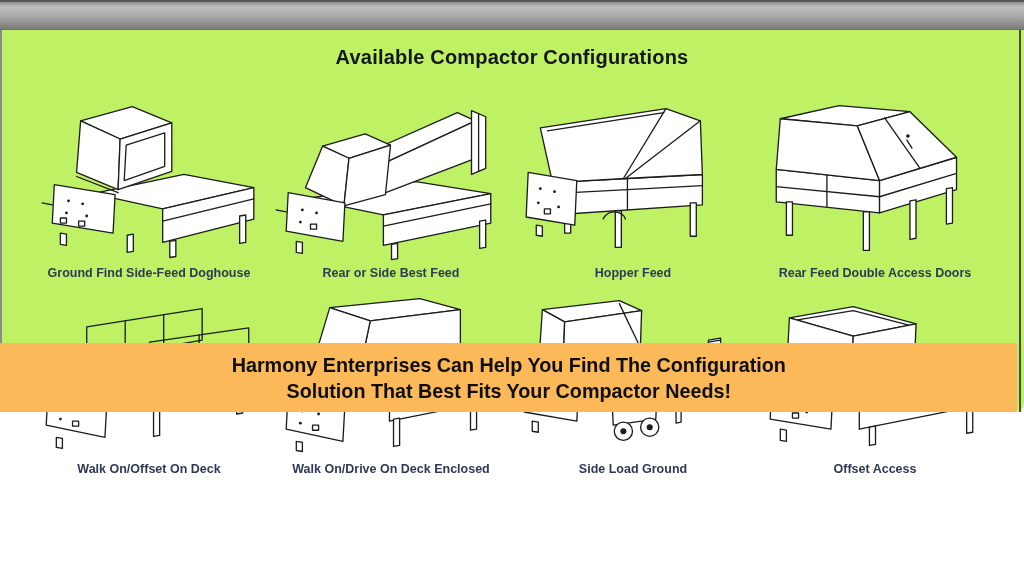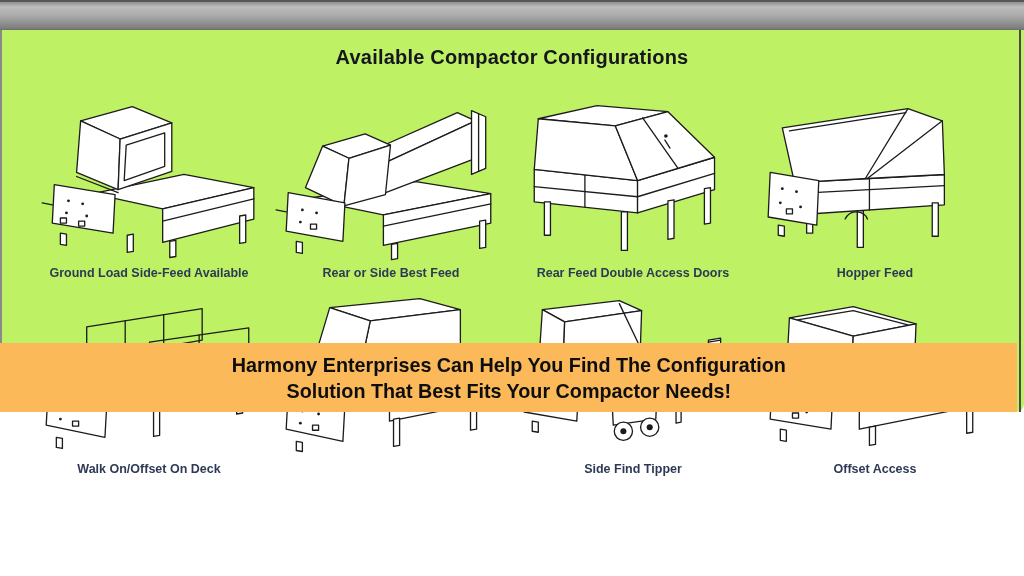--- a/index.html
+++ b/index.html
@@ -66,21 +66,21 @@
           <circle class="dot" cx="38" cy="106" r="1.4"></circle>
             <circle class="dot" cx="52" cy="109" r="1.4"></circle>
           <circle class="dot" cx="36" cy="118" r="1.4"></circle>
             <circle class="dot" cx="56" cy="121" r="1.4"></circle>
           <rect class="line" x="30" y="123" width="6" height="5"></rect>
           <rect class="line" x="48" y="126" width="6" height="5"></rect>
           <polygon class="face" points="30,138 36,139 36,150 30,149"></polygon>
           <line class="line" x1="12" y1="108" x2="22" y2="110"></line>
         </svg>
       </div>
-      <figcaption class="lbl">Ground Load Side-Feed Available</figcaption>
+      <figcaption class="lbl">Ground Find Side-Feed Doghouse</figcaption>
     </figure>
 
     <figure class="cell">
       <div class="art">
         <svg viewBox="0 0 235 165">
           <polygon class="face" points="33,104 142,87 216,99 110,120"></polygon>
           <polygon class="face" points="110,120 216,99 216,128 110,150"></polygon>
           <line class="line" x1="110" y1="131" x2="216" y2="109"></line>
           <polygon class="face" points="118,149 124,148 124,163 118,164"></polygon>
           <polygon class="face" points="205,126 211,125 211,152 205,153"></polygon>
@@ -99,43 +99,20 @@
           <polygon class="face" points="24,146 30,147 30,158 24,157"></polygon>
           <line class="line" x1="4" y1="115" x2="14" y2="117"></line>
         </svg>
       </div>
       <figcaption class="lbl">Rear or Side Best Feed</figcaption>
     </figure>
 
     <figure class="cell">
       <div class="art">
         <svg viewBox="0 0 235 165">
-          <polygon class="face" points="20,75 122,86 122,118 20,107"></polygon>
-          <polygon class="face" points="122,86 198,63 198,95 122,118"></polygon>
-          <line class="line" x1="20" y1="92" x2="122" y2="102"></line>
-          <line class="line" x1="122" y1="102" x2="198" y2="79"></line>
-          <line class="line" x1="70" y1="80" x2="70" y2="112"></line>
-          <polygon class="face" points="30,107 36,107 36,140 30,140"></polygon>
-          <polygon class="face" points="106,117 112,117 112,155 106,155"></polygon>
-          <polygon class="face" points="152,106 158,105 158,143 152,144"></polygon>
-          <polygon class="face" points="188,94 194,93 194,128 188,129"></polygon>
-          <polygon class="face" points="24,25 82,12 152,18 100,32"></polygon>
-          <polygon class="face" points="24,25 100,32 122,86 20,75"></polygon>
-          <polygon class="face" points="100,32 152,18 198,63 122,86"></polygon>
-          <line class="line" x1="127" y1="24" x2="162" y2="74"></line>
-          <circle class="dot" cx="150" cy="42" r="1.8"></circle>
-          <line class="line" x1="149" y1="46" x2="154" y2="54"></line>
-        </svg>
-      </div>
-      <figcaption class="lbl">Rear Feed Double Access Doors</figcaption>
-    </figure>
-
-    <figure class="cell">
-      <div class="art">
-        <svg viewBox="0 0 235 165">
           <polygon class="face" points="38,88 186,80 186,110 38,120"></polygon>
           <line class="line" x1="38" y1="99" x2="186" y2="91"></line>
           <line class="line" x1="112" y1="84" x2="112" y2="115"></line>
           <polygon class="face" points="50,118 56,118 56,138 50,138"></polygon>
           <polygon class="face" points="100,116 106,116 106,152 100,152"></polygon>
           <polygon class="face" points="174,108 180,108 180,141 174,141"></polygon>
           <path class="line" d="M88,124 q4,-8 12,-7 q8,1 10,7"></path>
           <polygon class="face" points="26,34 150,15 184,27 186,80 110,84 38,88"></polygon>
           <line class="line" x1="150" y1="15" x2="108" y2="84"></line>
           <line class="line" x1="33" y1="37" x2="148" y2="19"></line>
@@ -148,20 +125,43 @@
           <rect class="line" x="30" y="114" width="6" height="5"></rect>
           <polygon class="face" points="22,130 28,131 28,141 22,140"></polygon>
         </svg>
       </div>
       <figcaption class="lbl">Hopper Feed</figcaption>
     </figure>
 
     <figure class="cell">
       <div class="art">
         <svg viewBox="0 0 235 165">
+          <polygon class="face" points="20,75 122,86 122,118 20,107"></polygon>
+          <polygon class="face" points="122,86 198,63 198,95 122,118"></polygon>
+          <line class="line" x1="20" y1="92" x2="122" y2="102"></line>
+          <line class="line" x1="122" y1="102" x2="198" y2="79"></line>
+          <line class="line" x1="70" y1="80" x2="70" y2="112"></line>
+          <polygon class="face" points="30,107 36,107 36,140 30,140"></polygon>
+          <polygon class="face" points="106,117 112,117 112,155 106,155"></polygon>
+          <polygon class="face" points="152,106 158,105 158,143 152,144"></polygon>
+          <polygon class="face" points="188,94 194,93 194,128 188,129"></polygon>
+          <polygon class="face" points="24,25 82,12 152,18 100,32"></polygon>
+          <polygon class="face" points="24,25 100,32 122,86 20,75"></polygon>
+          <polygon class="face" points="100,32 152,18 198,63 122,86"></polygon>
+          <line class="line" x1="127" y1="24" x2="162" y2="74"></line>
+          <circle class="dot" cx="150" cy="42" r="1.8"></circle>
+          <line class="line" x1="149" y1="46" x2="154" y2="54"></line>
+        </svg>
+      </div>
+      <figcaption class="lbl">Rear Feed Double Access Doors</figcaption>
+    </figure>
+
+    <figure class="cell">
+      <div class="art">
+        <svg viewBox="0 0 235 165">
           <polygon class="line" points="56,37 170,19 170,50 56,70"></polygon>
           <line class="line" x1="94" y1="31" x2="94" y2="63"></line>
           <line class="line" x1="132" y1="25" x2="132" y2="57"></line>
           <polygon class="line" points="118,52 216,38 216,62 118,79"></polygon>
           <line class="line" x1="167" y1="45" x2="167" y2="71"></line>
           <polygon class="face" points="38,88 152,68 228,80 116,102"></polygon>
           <polygon class="face" points="116,102 228,80 228,88 116,112"></polygon>
           <polygon class="face" points="122,111 128,110 128,144 122,145"></polygon>
           <polygon class="face" points="204,86 210,85 210,122 204,123"></polygon>
           <polygon class="face" points="44,62 98,74 94,118 32,100"></polygon>
@@ -191,20 +191,21 @@
           <line class="line" x1="100" y1="76" x2="186" y2="62"></line>
           <polygon class="face" points="16,102 72,114 70,150 14,138"></polygon>
           <circle class="dot" cx="30" cy="120" r="1.4"></circle>
             <circle class="dot" cx="46" cy="123" r="1.4"></circle>
           <circle class="dot" cx="28" cy="132" r="1.4"></circle>
           <rect class="line" x="40" y="134" width="6" height="5"></rect>
           <polygon class="face" points="24,150 30,151 30,160 24,159"></polygon>
           <line class="line" x1="4" y1="116" x2="14" y2="118"></line>
         </svg>
       </div>
+      <figcaption class="lbl">Walk On/Drive On Deck Enclosed</figcaption>
     </figure>
 
     <figure class="cell">
       <div class="art">
         <svg viewBox="0 0 235 165">
           <polygon class="face" points="120,68 182,58 216,65 154,76"></polygon>
           <polygon class="face" points="154,76 216,65 216,90 154,102"></polygon>
           <line class="line" x1="154" y1="88" x2="216" y2="76"></line>
           <polygon class="face" points="192,50 204,48 204,61 192,63"></polygon>
           <line class="line" x1="192" y1="52" x2="204" y2="50"></line>
@@ -222,21 +223,21 @@
           <polygon class="face" points="18,130 24,131 24,141 18,140"></polygon>
           <polygon class="face" points="92,84 138,78 142,88 96,94"></polygon>
           <polygon class="face" points="96,94 142,88 140,128 98,134"></polygon>
           <line class="line" x1="98" y1="100" x2="140" y2="94"></line>
           <circle class="face" cx="108" cy="140" r="9"></circle>
           <circle class="dot" cx="108" cy="140" r="3"></circle>
           <circle class="face" cx="134" cy="136" r="9"></circle>
           <circle class="dot" cx="134" cy="136" r="3"></circle>
         </svg>
       </div>
-      <figcaption class="lbl">Side Find Tipper</figcaption>
+      <figcaption class="lbl">Side Load Ground</figcaption>
     </figure>
 
     <figure class="cell">
       <div class="art">
         <svg viewBox="0 0 235 165">
           <polygon class="face" points="30,92 150,72 222,85 102,108"></polygon>
           <polygon class="face" points="102,108 222,85 222,114 102,138"></polygon>
           <line class="line" x1="102" y1="119" x2="222" y2="96"></line>
           <polygon class="face" points="112,136 118,135 118,153 112,154"></polygon>
           <polygon class="face" points="208,112 214,111 214,141 208,142"></polygon>

